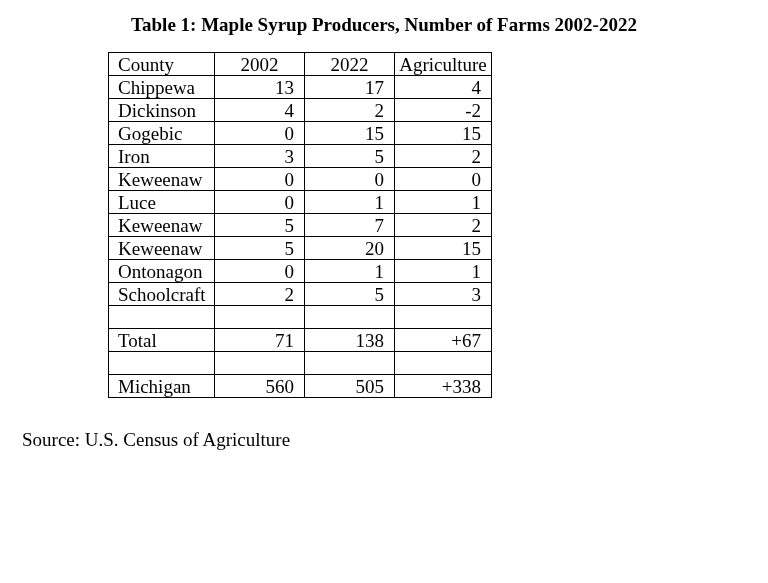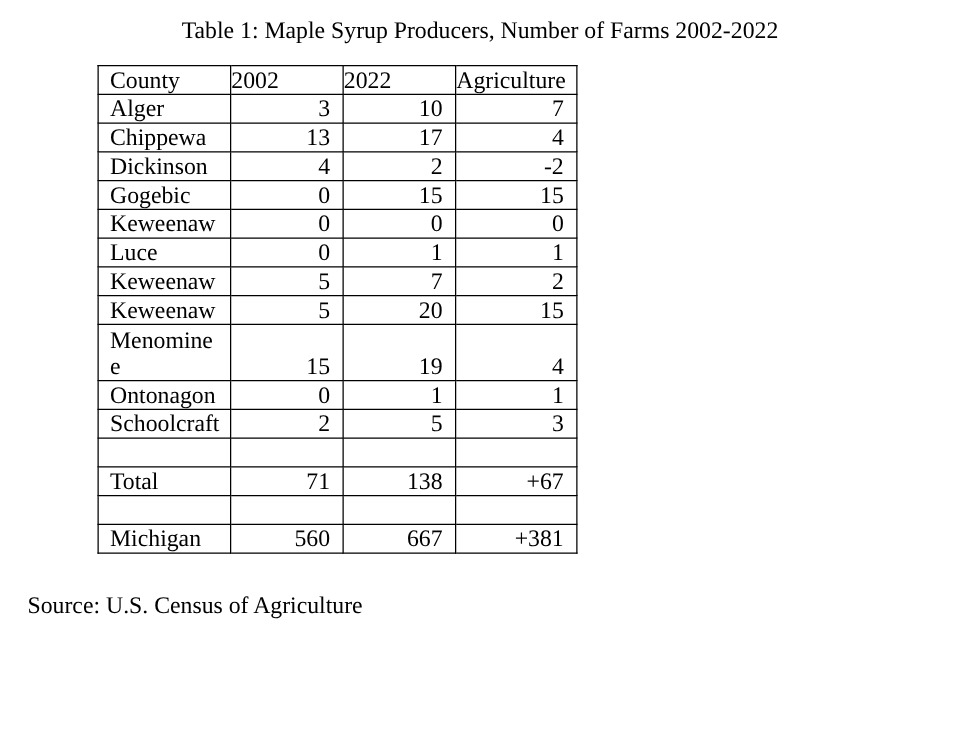--- a/index.html
+++ b/index.html
@@ -8,44 +8,45 @@
     background: #ffffff; color: #000000;
     font-family: "Liberation Serif", "DejaVu Serif", serif;
     overflow: hidden;
   }
   .page { position: relative; width: 768px; height: 583px; }
   .title {
     margin: 14px 0 0 0;
     text-align: center;
     font-size: 19px;
     line-height: 22px;
+    font-weight: bold;
   }
   table.data-table {
     border-collapse: collapse;
     table-layout: fixed;
-    margin: 16px 0 0 78px;
+    margin: 16px 0 0 108px;
     border-radius: 18px;
   }
   col.c0 { width: 106px; }
   col.c1 { width: 90px; }
   col.c2 { width: 90px; }
   col.c3 { width: 97px; }
   th, td {
     border: 1px solid #000000;
     height: 22px;
     font-size: 19px;
     font-weight: normal;
     line-height: 21px;
     padding: 0;
     vertical-align: bottom;
     overflow: hidden;
     white-space: normal;
   }
   th.county, td.county { text-align: left; padding-left: 9px; padding-right: 2px; }
-  th.num-h { text-align: left; }
+  th.num-h { text-align: center; }
   td.num { text-align: right; padding-right: 10px; }
   tr.tall td { height: 44px; }
   td.county .wrap-name {
     display: inline-block;
     max-width: 85px;
     overflow-wrap: break-word;
     word-wrap: break-word;
     word-break: break-word;
     text-align: left;
   }
@@ -72,42 +73,42 @@
     <thead>
       <tr>
         <th class="county">County</th>
         <th class="num-h">2002</th>
         <th class="num-h">2022</th>
         <th class="num-h">Agriculture</th>
       </tr>
     </thead>
     <tbody id="table-body">
         <tr>
-          <td class="county">Alger</td>
-          <td class="num">3</td>
-          <td class="num">10</td>
-          <td class="num">7</td>
-        </tr>
-        <tr>
           <td class="county">Chippewa</td>
           <td class="num">13</td>
           <td class="num">17</td>
           <td class="num">4</td>
         </tr>
         <tr>
           <td class="county">Dickinson</td>
           <td class="num">4</td>
           <td class="num">2</td>
           <td class="num">-2</td>
         </tr>
         <tr>
           <td class="county">Gogebic</td>
           <td class="num">0</td>
           <td class="num">15</td>
           <td class="num">15</td>
+        </tr>
+        <tr>
+          <td class="county">Iron</td>
+          <td class="num">3</td>
+          <td class="num">5</td>
+          <td class="num">2</td>
         </tr>
         <tr>
           <td class="county">Keweenaw</td>
           <td class="num">0</td>
           <td class="num">0</td>
           <td class="num">0</td>
         </tr>
         <tr>
           <td class="county">Luce</td>
           <td class="num">0</td>
@@ -118,26 +119,20 @@
           <td class="county">Keweenaw</td>
           <td class="num">5</td>
           <td class="num">7</td>
           <td class="num">2</td>
         </tr>
         <tr>
           <td class="county">Keweenaw</td>
           <td class="num">5</td>
           <td class="num">20</td>
           <td class="num">15</td>
-        </tr>
-        <tr class="tall">
-          <td class="county"><span class="wrap-name">Menominee</span></td>
-          <td class="num">15</td>
-          <td class="num">19</td>
-          <td class="num">4</td>
         </tr>
         <tr>
           <td class="county">Ontonagon</td>
           <td class="num">0</td>
           <td class="num">1</td>
           <td class="num">1</td>
         </tr>
         <tr>
           <td class="county">Schoolcraft</td>
           <td class="num">2</td>
@@ -158,21 +153,21 @@
         </tr>
         <tr>
           <td class="county"></td>
           <td class="num"></td>
           <td class="num"></td>
           <td class="num"></td>
         </tr>
         <tr>
           <td class="county">Michigan</td>
           <td class="num">560</td>
-          <td class="num">667</td>
-          <td class="num">+381</td>
+          <td class="num">505</td>
+          <td class="num">+338</td>
         </tr>
       </tbody>
   </table>
 
   <div class="source">Source: U.S. Census of Agriculture</div>
 
 </div>
 
 </body></html>

